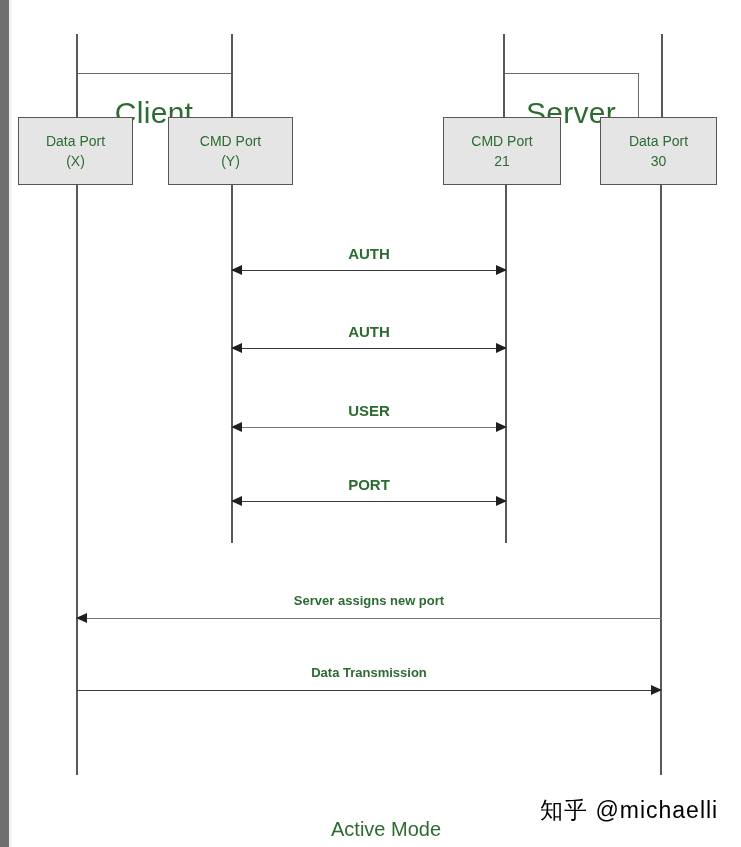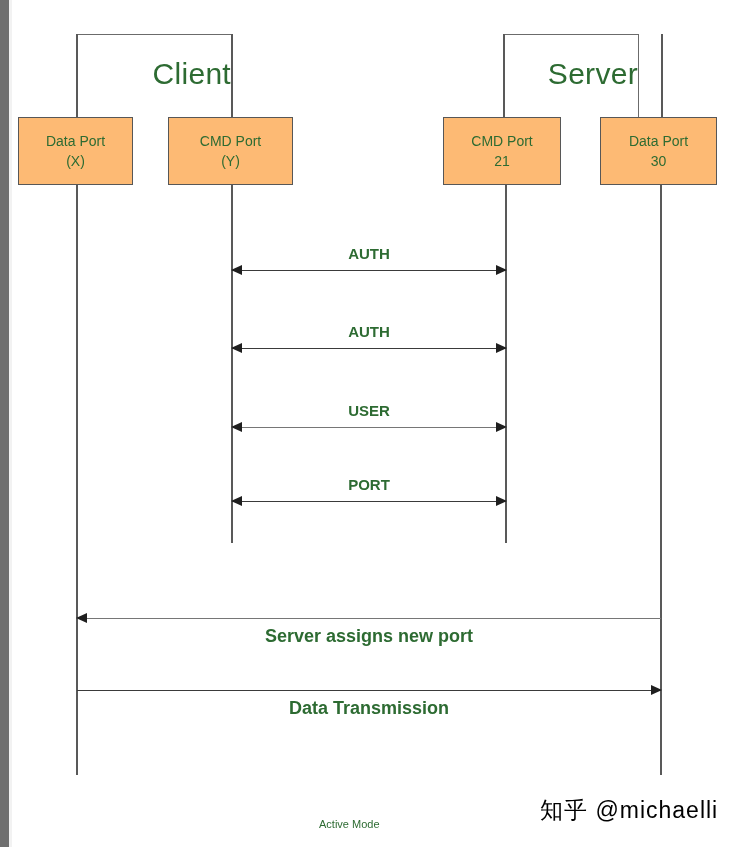--- a/index.html
+++ b/index.html
@@ -33,37 +33,38 @@
 
   
   .actor-head {
     position: absolute;
     box-sizing: border-box;
     border: 1.6px solid #6b6b6b;
     border-bottom: none;
     background: transparent;
     display: flex;
     align-items: center;
-    justify-content: flex-end;
+    justify-content: center;
+    margin-top: 39px;
   }
   .actor-head .actor-title {
     color: #2d6b32;
     font-size: 30px;
     font-weight: 400;
     letter-spacing: 0.3px;
     line-height: 1;
     padding-bottom: 6px;
   }
 
   
   .port-box {
     position: absolute;
     box-sizing: border-box;
     border: 1.6px solid #575757;
-    background: #fdba74;
+    background: #e5e5e5;
     display: flex;
     flex-direction: column;
     align-items: center;
     justify-content: center;
     text-align: center;
   }
   .port-box .port-line1,
   .port-box .port-line2 {
     color: #2d6b32;
     font-size: 14px;
@@ -96,21 +97,21 @@
     position: absolute;
     left: 0;
     width: 100%;
     top: -24px;
     text-align: center;
     color: #2d6b32;
     font-size: 15px;
     line-height: 1;
     font-weight: 700;
   }
-  .msg.small .msg-label { font-size: 18px; margin-top: 33px; }
+  .msg.small .msg-label { font-size: 13px; }
   
   .arrowhead {
     position: absolute;
     width: 0; height: 0;
     top: -5px;
   }
   .arrowhead.left {
     left: -1px;
     border-top: 5px solid transparent;
     border-bottom: 5px solid transparent;
@@ -120,22 +121,23 @@
     right: -1px;
     border-top: 5px solid transparent;
     border-bottom: 5px solid transparent;
     border-left: 11px solid #1f1f1f;
   }
 
   
   .caption {
     position: absolute;
     color: #2d6b32;
-    font-size: 11px;
-    font-weight: 400;
+    font-size: 20px;
+    font-weight: 400;
+    margin-left: 12px;
   }
   .watermark {
     position: absolute;
     color: #000000;
     font-size: 23px;
     font-weight: 400;
     letter-spacing: 1px;
     white-space: nowrap;
   }
 </style>

